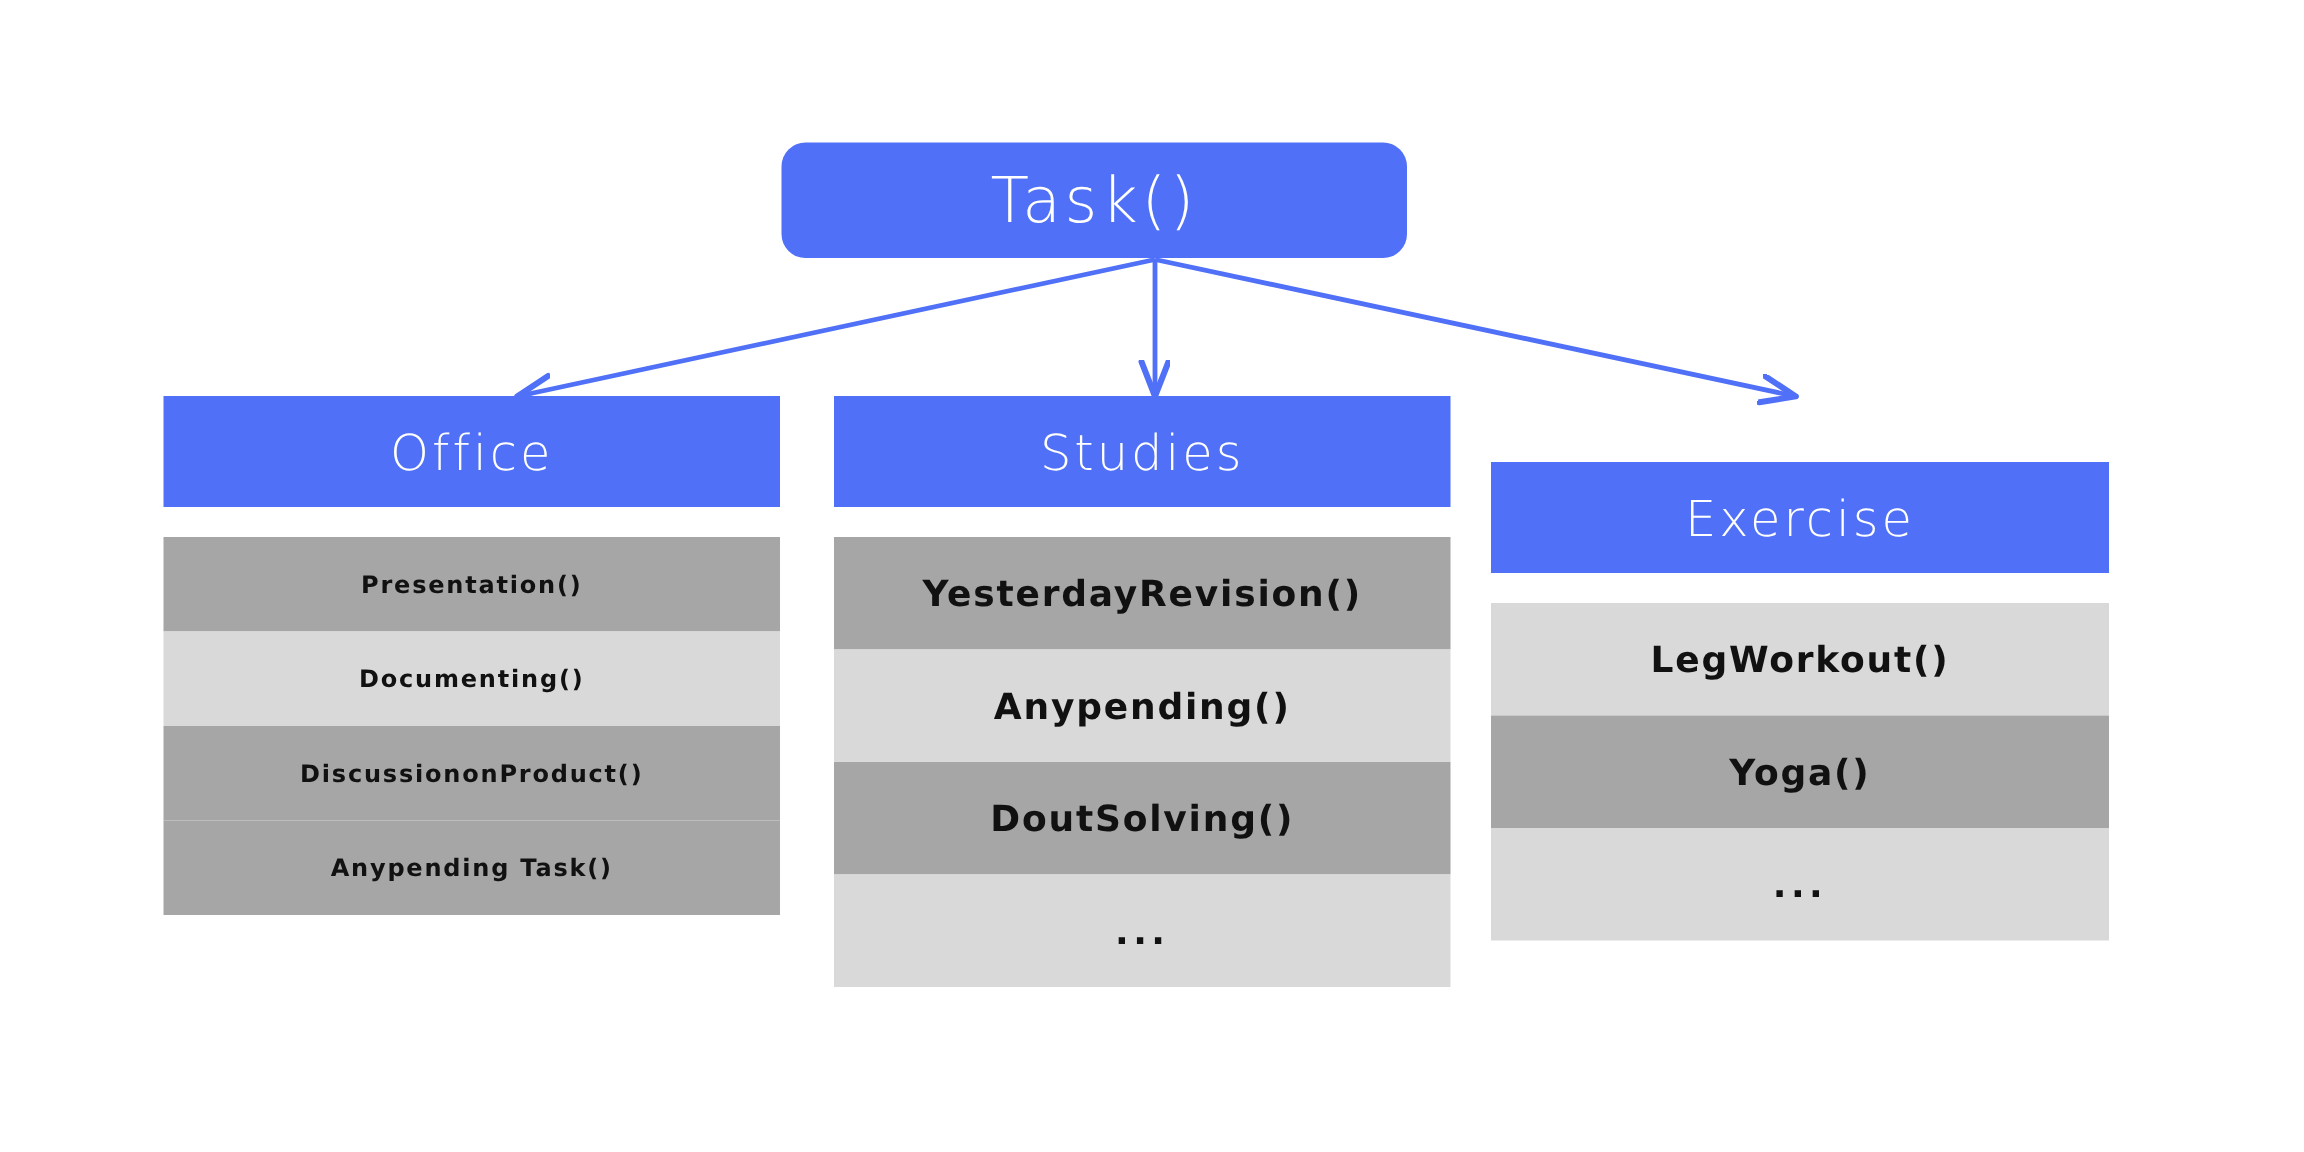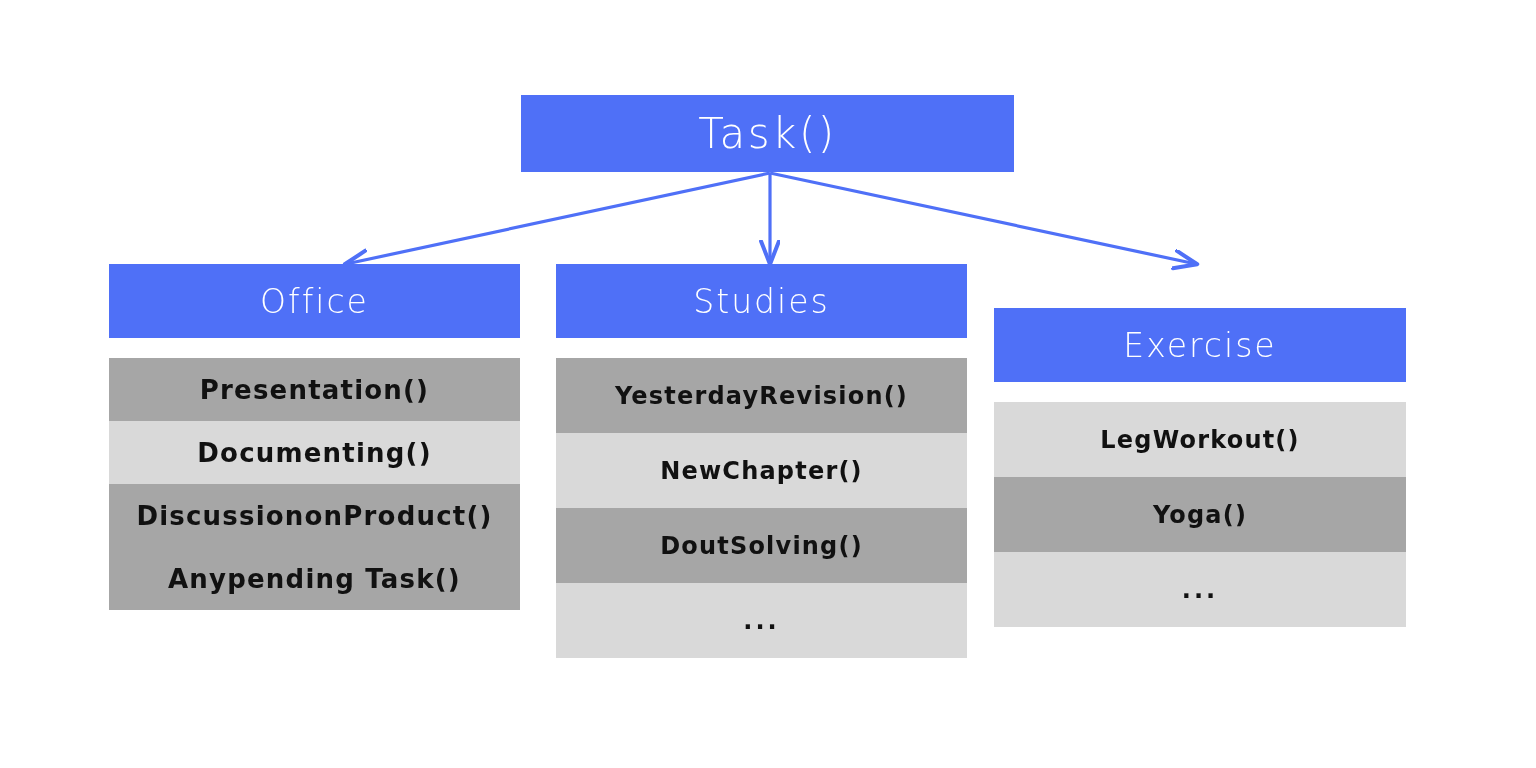--- a/index.html
+++ b/index.html
@@ -17,27 +17,28 @@
     height: 768px;
     background: #ffffff;
     overflow: hidden;
   }
 
   
   .root-node {
     position: absolute;
     left: 521px;
     top: 95px;
-    width: 493px;
+    width: 417px;
     height: 77px;
     background: #4F70F7;
     display: flex;
     align-items: center;
     justify-content: center;
     box-sizing: border-box;
+    border-radius: 16px;
   }
   .root-label {
     color: #ffffff;
     font-size: 42px;
     font-weight: 300;
     letter-spacing: 2.5px;
     line-height: 1;
     font-family: "DejaVu Sans", "Liberation Sans", sans-serif;
   }
 
@@ -94,21 +95,21 @@
     color: #111111;
     font-weight: bold;
     letter-spacing: 1.2px;
     line-height: 1;
     font-family: "DejaVu Sans", "Liberation Sans", sans-serif;
     white-space: nowrap;
   }
 
   
   .col-office .col-item { height: 63px; }
-  .col-office .col-item-label { font-size: 26px; }
+  .col-office .col-item-label { font-size: 16px; }
 
   
   .col-studies  .col-item,
   .col-exercise .col-item { height: 75px; }
   .col-studies  .col-item-label,
   .col-exercise .col-item-label { font-size: 24px; }
 
   .ellipsis-label {
     font-size: 30px;
     letter-spacing: 3px;
@@ -159,21 +160,21 @@
 
   <div class="column col-studies">
     <div class="col-header">
       <span class="col-header-label">Studies</span>
     </div>
     <div class="col-items">
       <div class="col-item dark">
         <span class="col-item-label">YesterdayRevision()</span>
       </div>
       <div class="col-item light">
-        <span class="col-item-label">NewChapter()</span>
+        <span class="col-item-label">Anypending()</span>
       </div>
       <div class="col-item dark">
         <span class="col-item-label">DoutSolving()</span>
       </div>
       <div class="col-item light">
         <span class="col-item-label ellipsis-label">...</span>
       </div>
     </div>
   </div>
 

